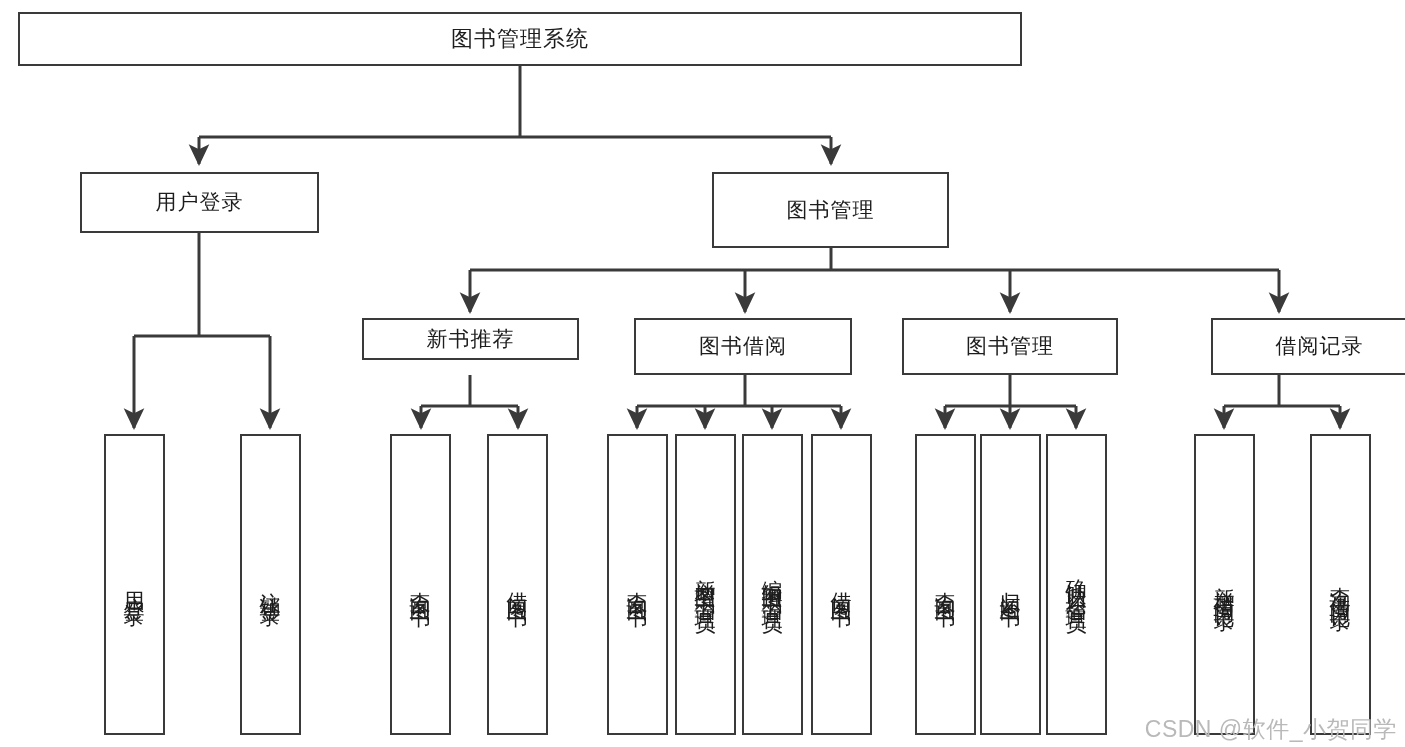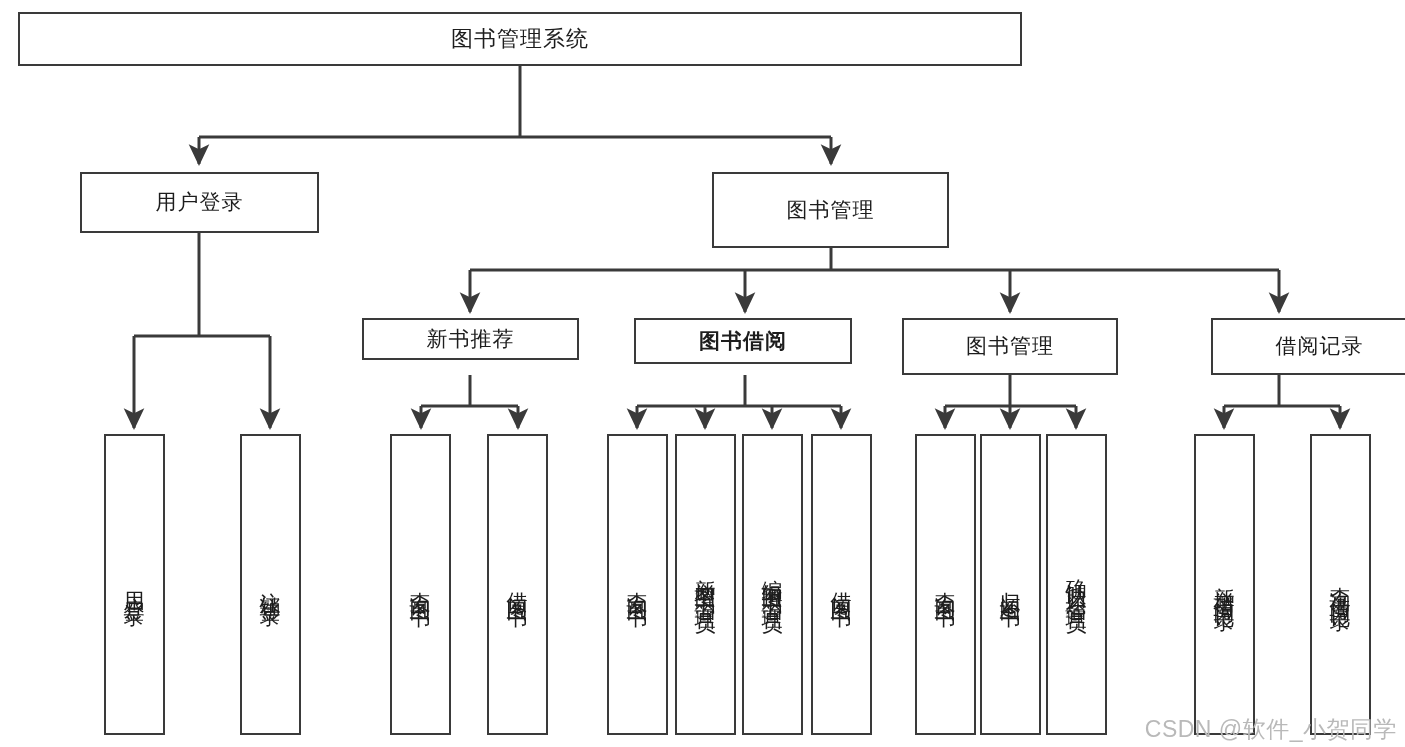--- a/index.html
+++ b/index.html
@@ -112,21 +112,21 @@
   <div class="node" style="left:80px;top:172px;width:239px;height:61px;">
     <span class="lbl">用户登录</span>
   </div>
   <div class="node" style="left:712px;top:172px;width:237px;height:76px;">
     <span class="lbl">图书管理</span>
   </div>
 
   <div class="node" style="left:362px;top:318px;width:217px;height:42px;">
     <span class="lbl">新书推荐</span>
   </div>
-  <div class="node" style="left:634px;top:318px;width:218px;height:46px;font-weight:bold;">
+  <div class="node" style="left:634px;top:318px;width:218px;height:57px;">
     <span class="lbl">图书借阅</span>
   </div>
   <div class="node" style="left:902px;top:318px;width:216px;height:57px;">
     <span class="lbl">图书管理</span>
   </div>
   <div class="node" style="left:1211px;top:318px;width:217px;height:57px;">
     <span class="lbl">借阅记录</span>
   </div>
 
   <div class="node vert" style="left:104px;top:434px;width:61px;height:301px;">

